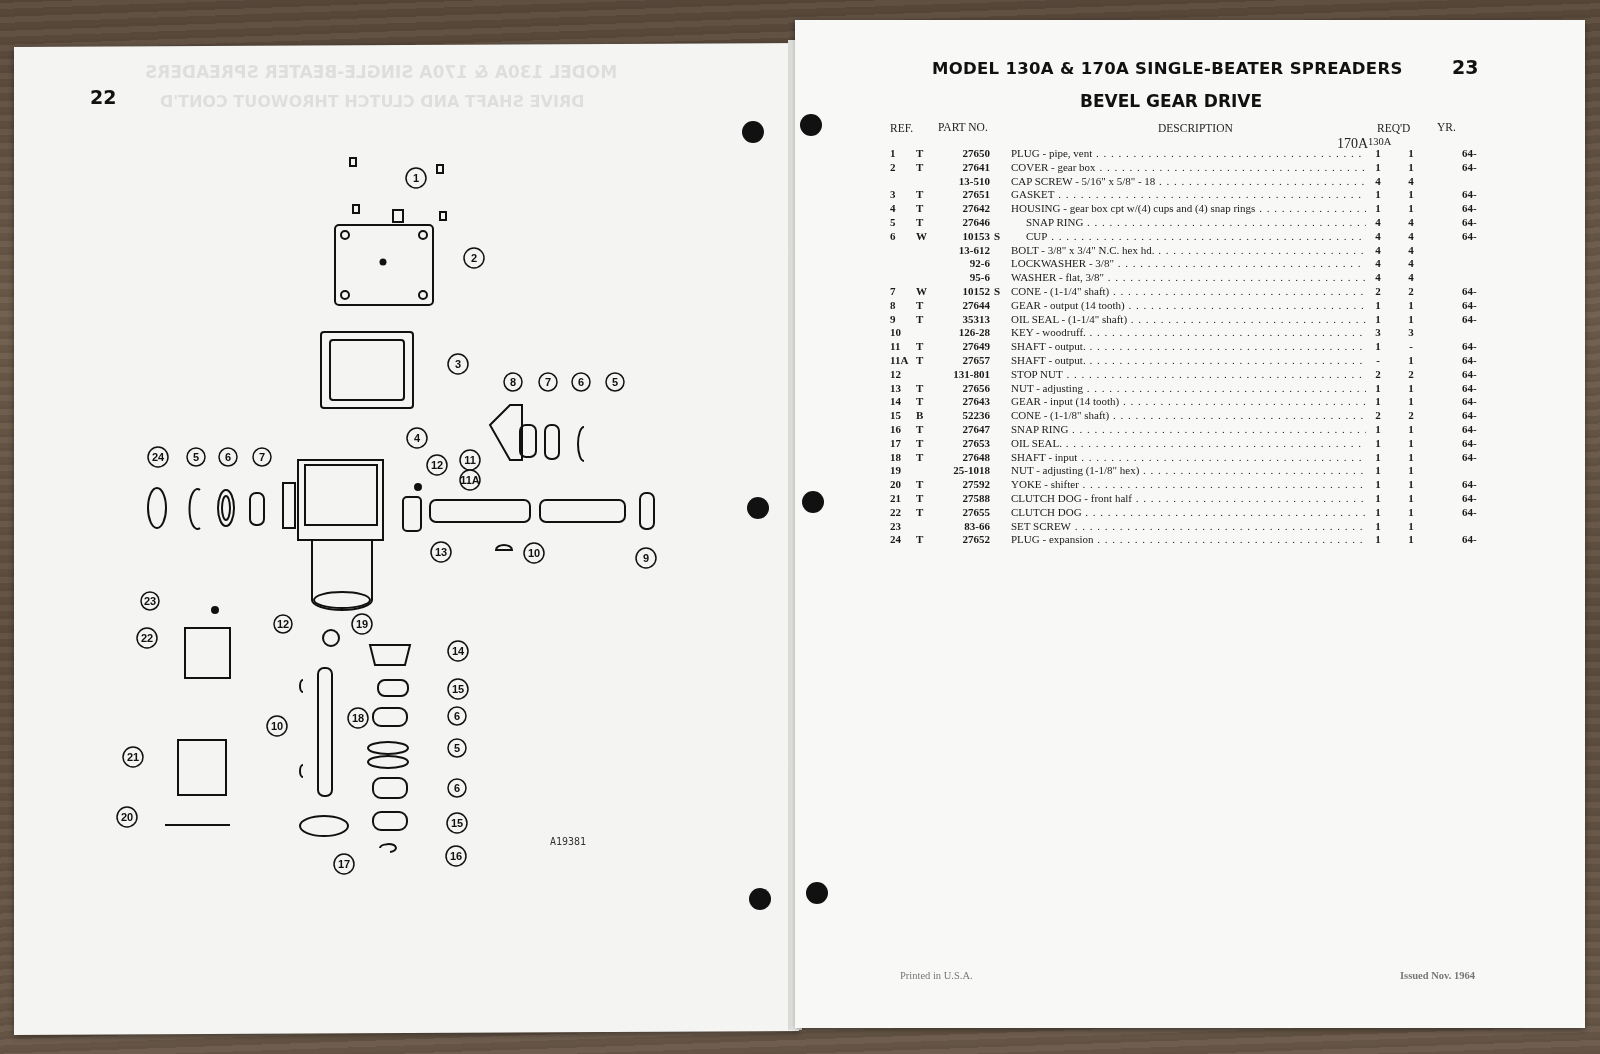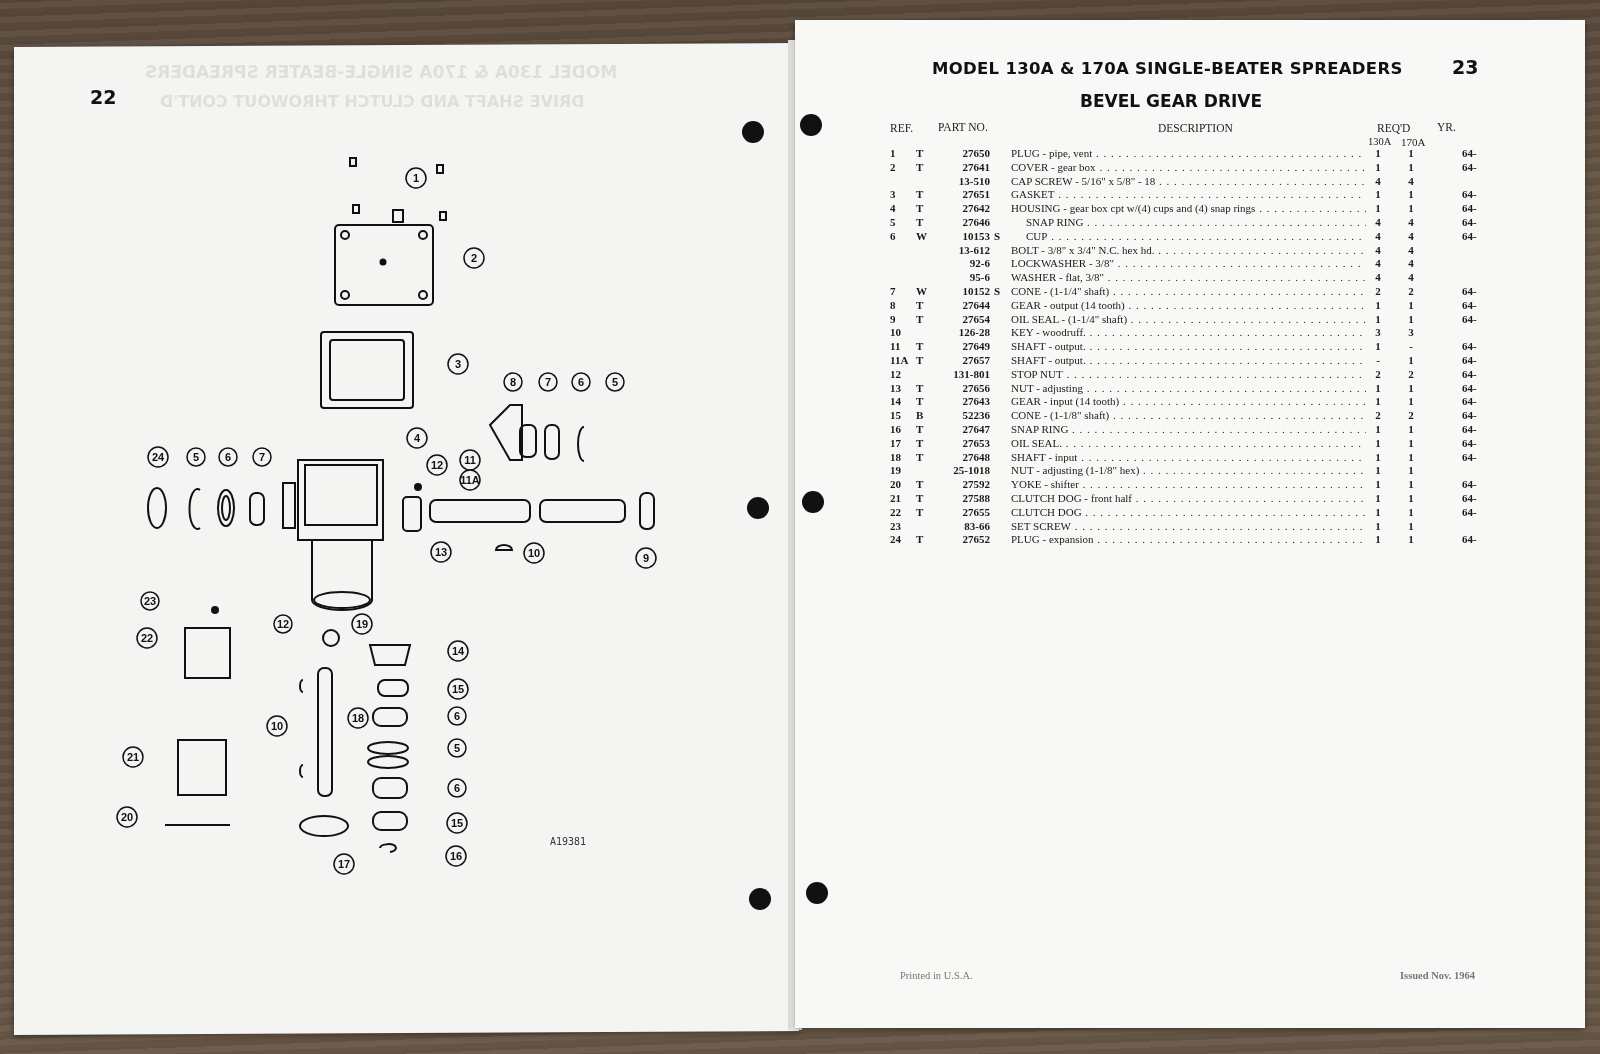--- a/index.html
+++ b/index.html
@@ -253,21 +253,21 @@
 <div class="run-title" style="left:932px;top:59px;">MODEL 130A &amp; 170A SINGLE-BEATER SPREADERS</div>
 <div class="pg-num" style="left:1452px;top:56px;">23</div>
 <div class="section-title" style="left:1080px;top:91px;">BEVEL GEAR DRIVE</div>
 
 <div class="col-head" style="left:890px;top:122px;">REF.</div>
 <div class="col-head" style="left:938px;top:121px;text-align:center;">PART NO.</div>
 <div class="col-head" style="left:1158px;top:122px;">DESCRIPTION</div>
 <div class="col-head" style="left:1377px;top:122px;">REQ'D</div>
 <div class="col-head" style="left:1437px;top:121px;">YR.</div>
 <div class="col-head" style="left:1368px;top:136px;font-size:10.5px;">130A</div>
-<div class="col-head" style="left:1401px;top:136px;font-size:11px;">170A</div>
+<div class="col-head" style="left:1337px;top:136px;font-size:14px;">170A</div>
 
 <div class="parts" style="left:886px;" id="parts">
     <div class="row">
       <span class="c-ref">1</span>
       <span class="c-code">T</span>
       <span class="c-part">27650</span>
       <span class="c-s"></span>
       <span class="c-desc">PLUG - pipe, vent</span>
       <span class="c-q1">1</span>
       <span class="c-q2">1</span>
@@ -379,21 +379,21 @@
       <span class="c-part">27644</span>
       <span class="c-s"></span>
       <span class="c-desc">GEAR - output (14 tooth)</span>
       <span class="c-q1">1</span>
       <span class="c-q2">1</span>
       <span class="c-yr">64-</span>
     </div>
     <div class="row">
       <span class="c-ref">9</span>
       <span class="c-code">T</span>
-      <span class="c-part">27654</span>
+      <span class="c-part">35313</span>
       <span class="c-s"></span>
       <span class="c-desc">OIL SEAL - (1-1/4" shaft)</span>
       <span class="c-q1">1</span>
       <span class="c-q2">1</span>
       <span class="c-yr">64-</span>
     </div>
     <div class="row">
       <span class="c-ref">10</span>
       <span class="c-code"></span>
       <span class="c-part">126-28</span>

